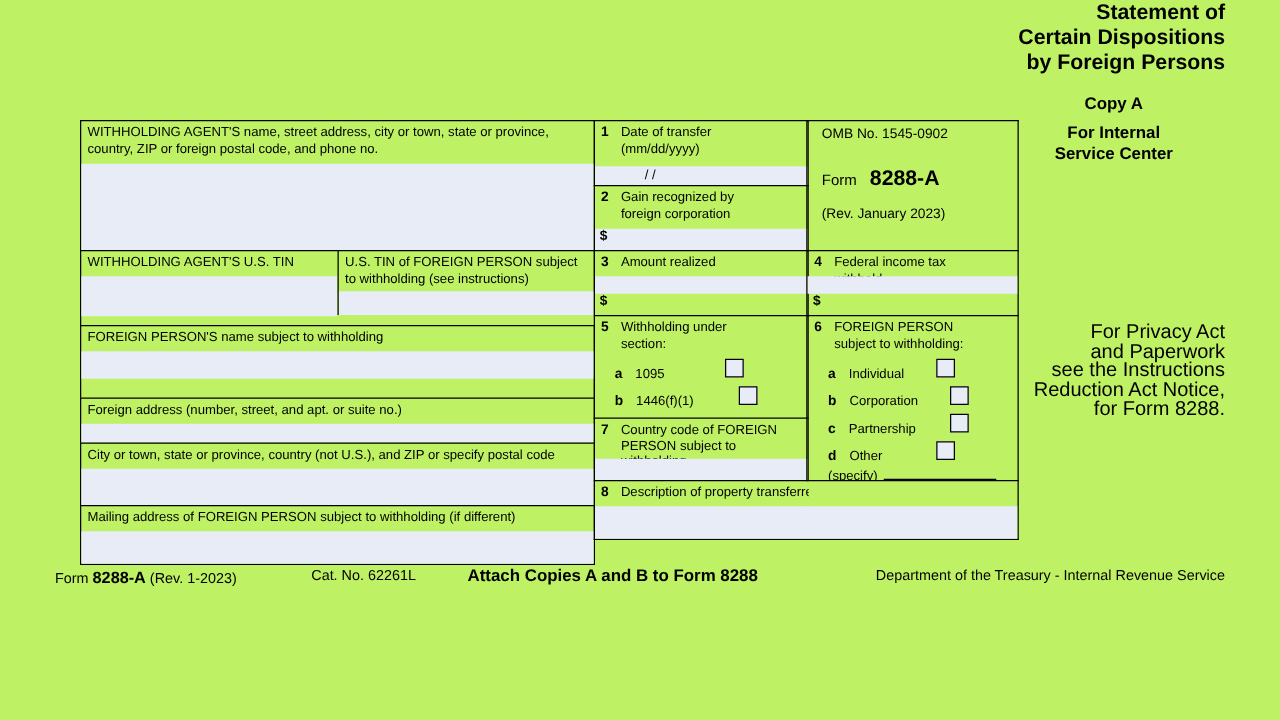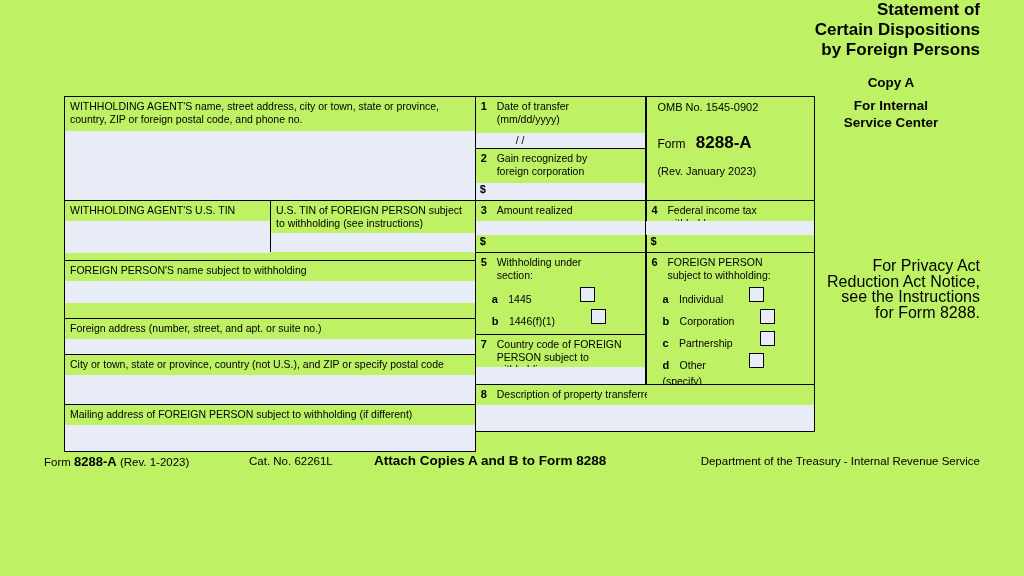--- a/index.html
+++ b/index.html
@@ -148,22 +148,23 @@
     <div class="copya">
       <div>Copy A</div>
       <div style="height:6px"></div>
       <div>For Internal</div>
       <div>Service Center</div>
     </div>
   </div>
 
   <div class="privacy">
     <div>For Privacy Act</div>
+    <div>and Paperwork</div>
+    <div>see the Instructions</div>
     <div>Reduction Act Notice,</div>
-    <div>see the Instructions</div>
     <div>for Form 8288.</div>
   </div>
 
   <div class="form">
     <div class="row">
 
       <div class="colLeft">
 
         <div class="cell agentname nobottom">
           <div class="label">WITHHOLDING AGENT'S name, street address, city or town, state or province, country, ZIP or foreign postal code, and phone no.</div>
@@ -228,21 +229,21 @@
           <div class="dollar" style="position:absolute;left:4px;top:34px;">$</div>
         </div>
 
         <div class="cell m5 nobottom">
           <div class="label" style="margin-left:16px;">Withholding under</div>
           <div class="label" style="margin-left:16px;">section:</div>
           <div class="num" style="position:absolute;left:5px;top:3px;">5</div>
 
           <div style="position:absolute;left:16px;top:36px;">
             <span class="num">a</span>
-            <span class="label" style="margin-left:6px;">1445</span>
+            <span class="label" style="margin-left:6px;">1095</span>
             <span class="checkbox" style="position:absolute;left:88px;top:-2px;"></span>
           </div>
           <div style="position:absolute;left:16px;top:58px;">
             <span class="num">b</span>
             <span class="label" style="margin-left:6px;">1446(f)(1)</span>
             <span class="checkbox" style="position:absolute;left:99px;top:-2px;"></span>
           </div>
         </div>
 
         <div class="cell m7 nobottom">

